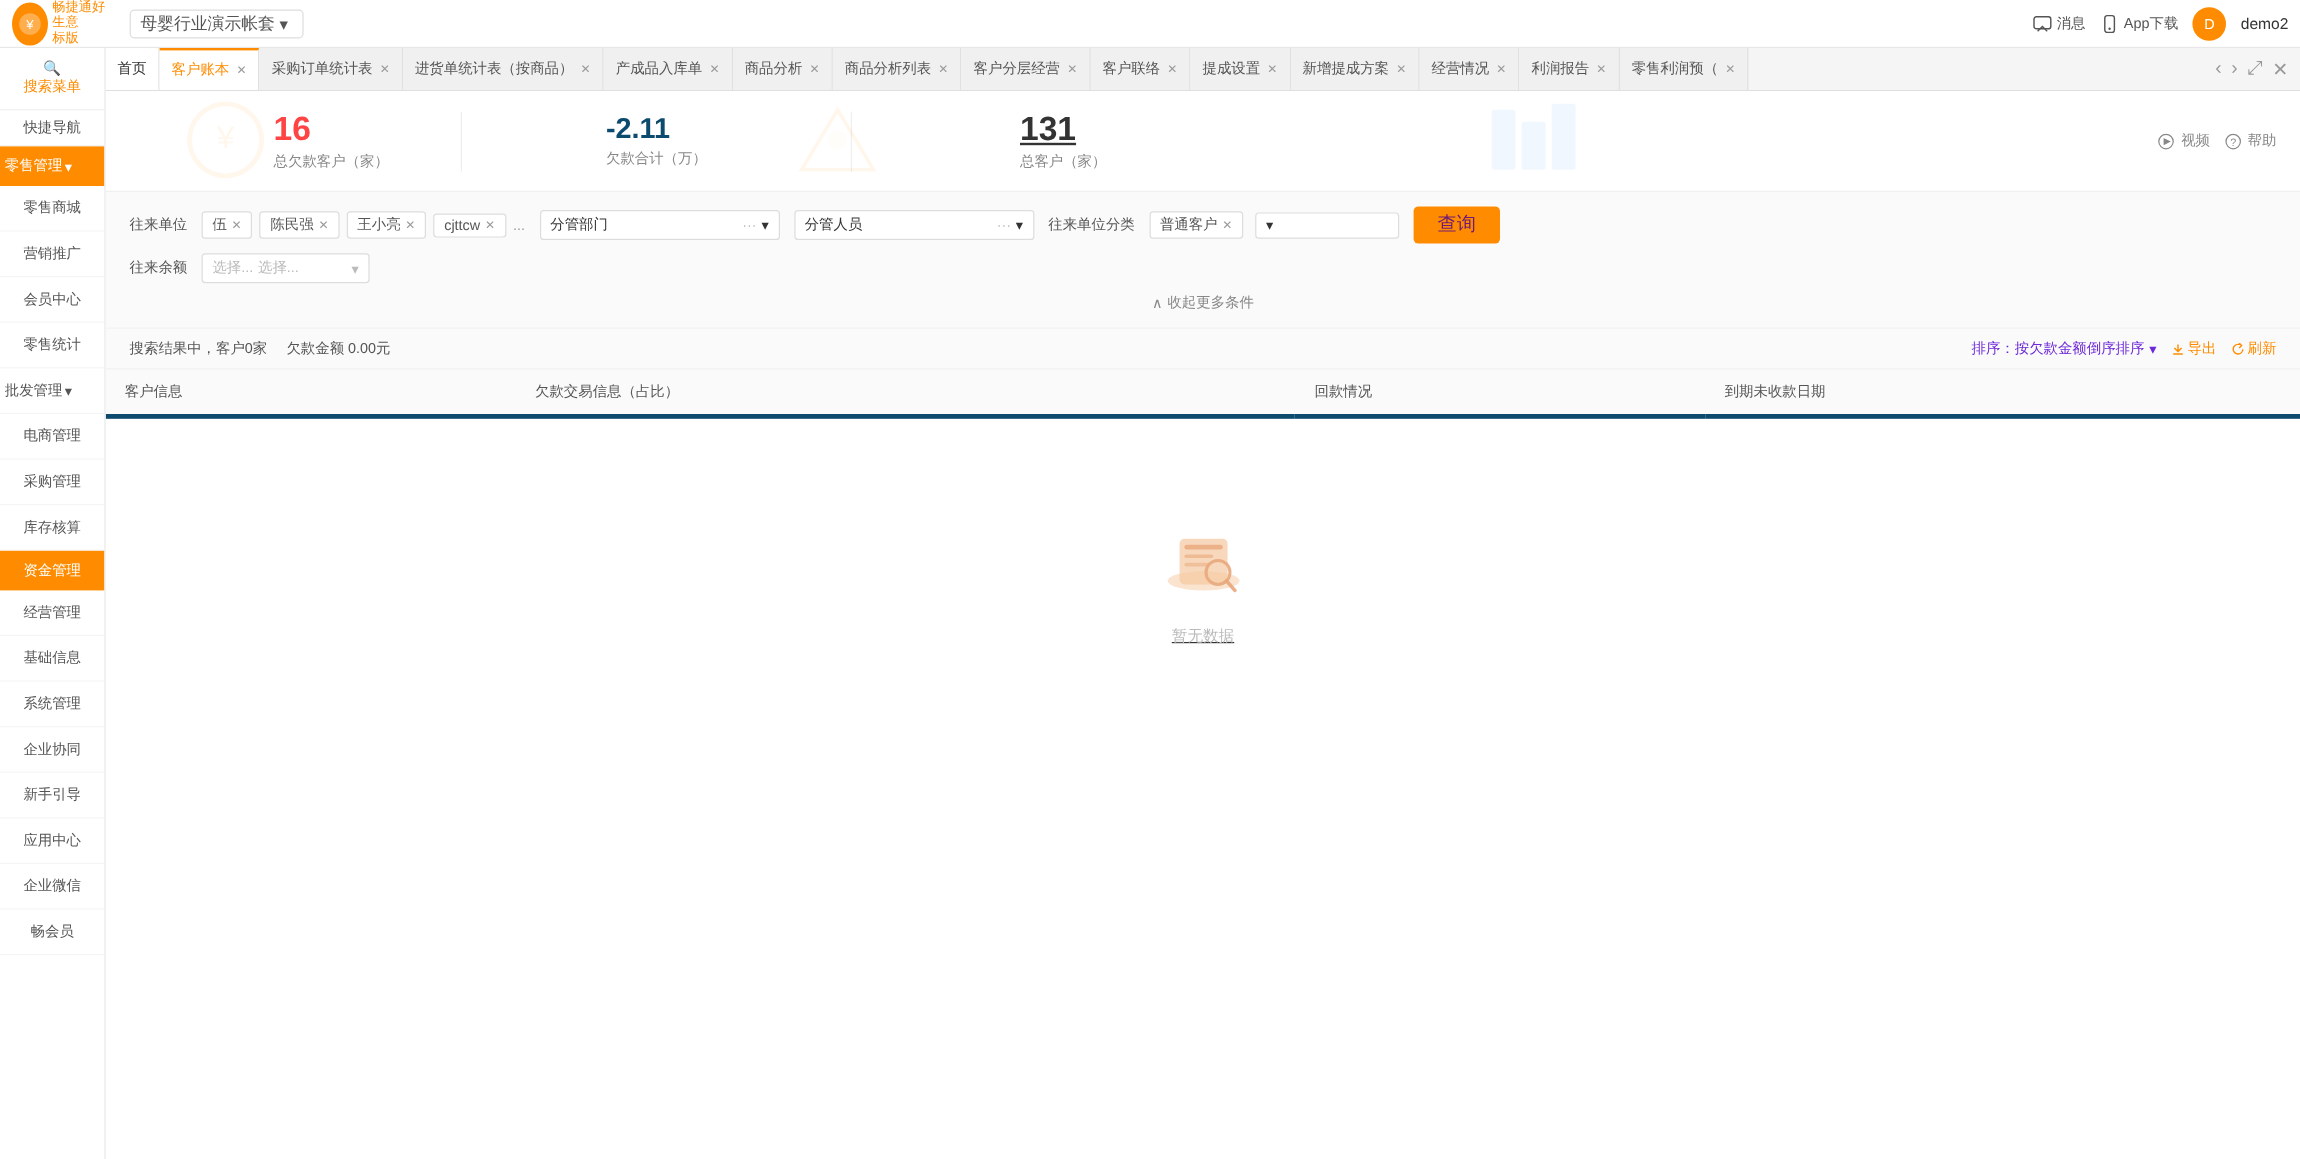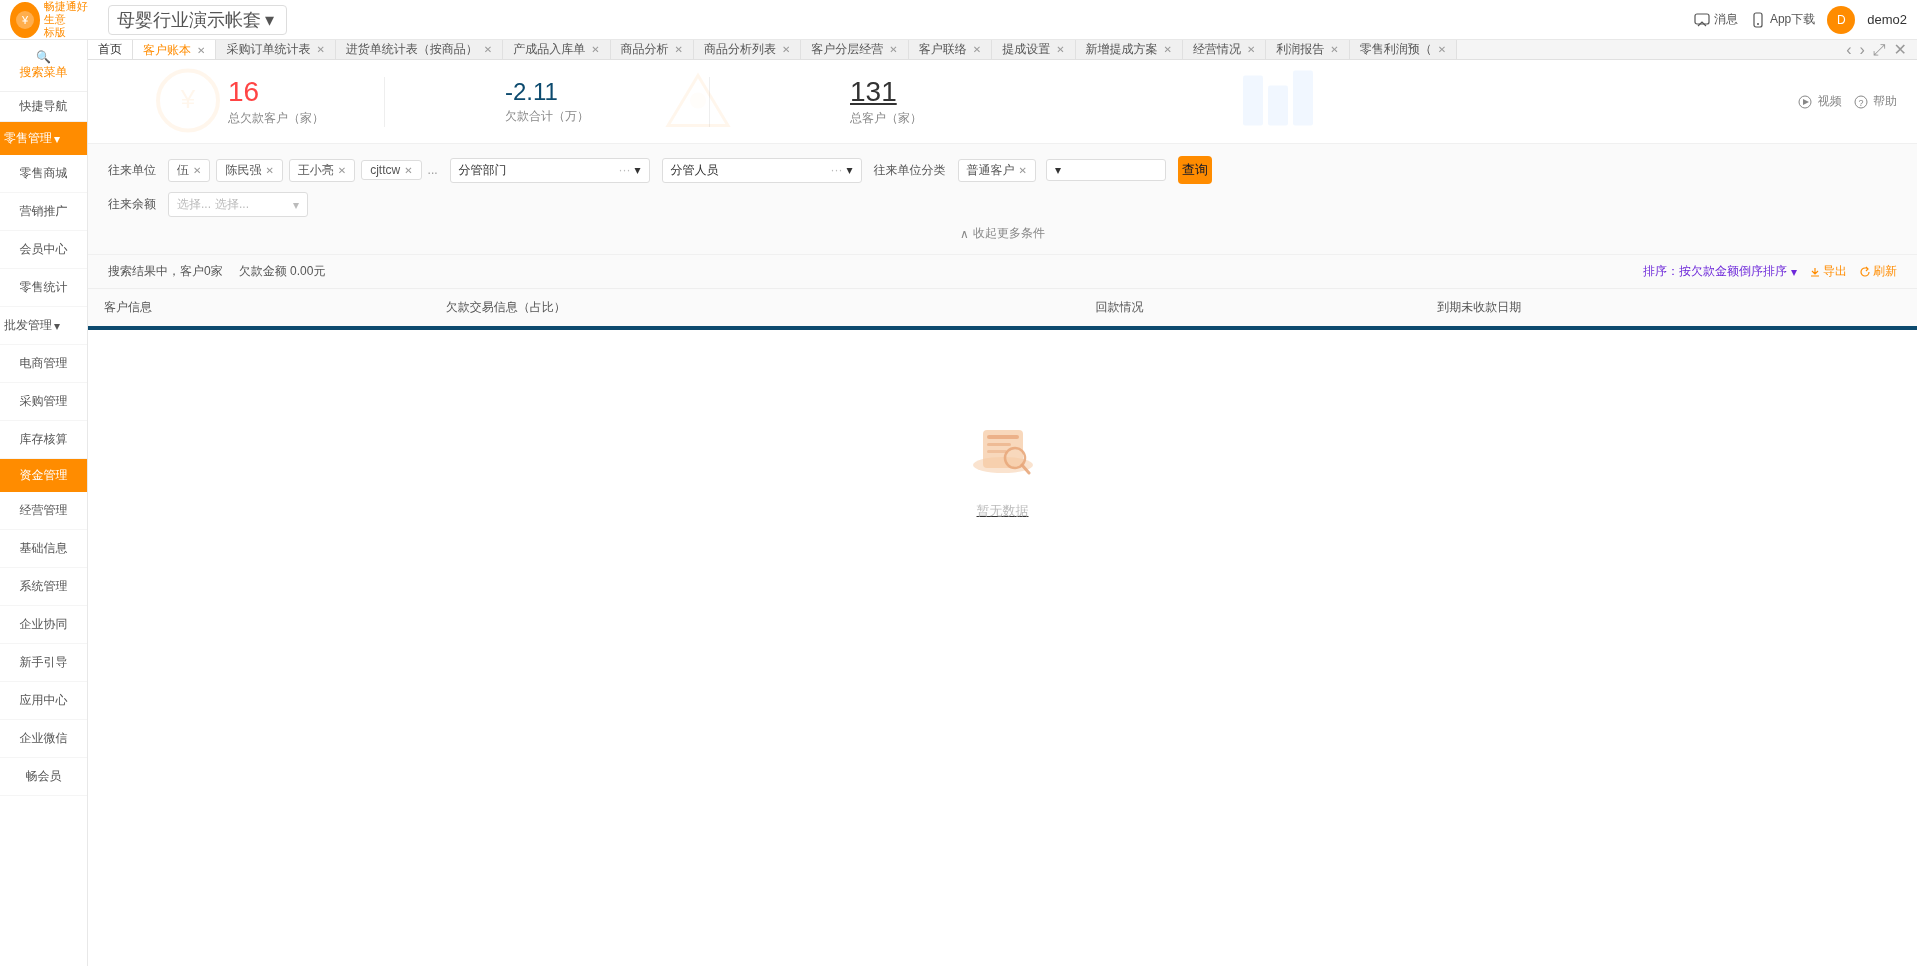--- a/index.html
+++ b/index.html
@@ -4,55 +4,55 @@
   <style>
     * { box-sizing: border-box; margin: 0; padding: 0; font-family: 'Microsoft YaHei', Arial, sans-serif; }
     body { background: #f5f5f5; font-size: 13px; color: #333; overflow: hidden; }
 
     
     .app-container { display: flex; flex-direction: column; height: 966px; width: 1917px; }
     .top-bar { display: flex; align-items: center; background: #fff; height: 40px; border-bottom: 1px solid #e8e8e8; padding: 0 10px; flex-shrink: 0; }
     .logo-area { display: flex; align-items: center; width: 88px; flex-shrink: 0; }
     .logo-icon { width: 36px; height: 36px; background: #ff8c00; border-radius: 50%; display: flex; align-items: center; justify-content: center; color: #fff; font-size: 16px; margin-right: 4px; }
     .logo-text { font-size: 11px; color: #ff8c00; line-height: 1.2; }
-    .workspace-selector { display: flex; align-items: center; border: 1px solid #ddd; border-radius: 4px; padding: 2px 8px; font-size: 18px; color: #555; margin: 0 10px; cursor: pointer; text-align: center; }
+    .workspace-selector { display: flex; align-items: center; border: 1px solid #ddd; border-radius: 4px; padding: 2px 8px; font-size: 14px; color: #555; margin: 0 10px; cursor: pointer; text-align: center; }
     .workspace-selector span { margin-right: 4px; }
     .top-right { margin-left: auto; display: flex; align-items: center; gap: 12px; }
     .top-icon-btn { display: flex; align-items: center; gap: 4px; font-size: 12px; color: #555; cursor: pointer; }
 
     
     .main-layout { display: flex; flex: 1; overflow: hidden; }
 
     
     .sidebar { width: 88px; background: #fff; border-right: 1px solid #e8e8e8; display: flex; flex-direction: column; flex-shrink: 0; overflow-y: auto; }
     .sidebar-search { padding: 10px 8px; font-size: 12px; color: #ff8c00; text-align: center; cursor: pointer; border-bottom: 1px solid #f0f0f0; }
     .sidebar-nav { padding: 6px 8px; font-size: 12px; color: #555; text-align: center; cursor: pointer; border-bottom: 1px solid #f0f0f0; }
     .sidebar-section { font-size: 12px; color: #fff; background: #ff8c00; text-align: center; padding: 8px 4px; cursor: pointer; }
     .sidebar-item { font-size: 12px; color: #555; text-align: center; padding: 10px 4px; cursor: pointer; border-bottom: 1px solid #f5f5f5; }
     .sidebar-item-with-arrow { display: flex; align-items: center; gap: 2px; }
 
     
     .content-area { flex: 1; display: flex; flex-direction: column; overflow: hidden; }
 
     
-    .tabs-bar { display: flex; align-items: center; background: #f5f5f5; border-bottom: 1px solid #e0e0e0; height: 20px; overflow: hidden; flex-shrink: 0; }
+    .tabs-bar { display: flex; align-items: center; background: #f5f5f5; border-bottom: 1px solid #e0e0e0; height: 36px; overflow: hidden; flex-shrink: 0; }
     .tab { display: flex; align-items: center; padding: 0 10px; height: 36px; font-size: 12px; color: #555; cursor: pointer; border-right: 1px solid #e0e0e0; white-space: nowrap; background: #f0f0f0; }
     .tab.home { background: #fff; color: #333; }
     .tab.active { background: #fff; color: #ff8c00; border-top: 2px solid #ff8c00; }
     .tab .tab-close { margin-left: 6px; color: #999; font-size: 10px; }
     .tab-actions { display: flex; align-items: center; margin-left: auto; padding: 0 8px; gap: 4px; }
     .tab-action-btn { font-size: 16px; color: #999; cursor: pointer; padding: 2px; }
 
     
     .page-content { flex: 1; overflow-y: auto; background: #fff; }
 
     
     .stats-bar { display: flex; align-items: center; padding: 16px 20px; background: #fff; border-bottom: 1px solid #f0f0f0; position: relative; }
     .stat-item { display: flex; flex-direction: column; align-items: flex-start; margin-right: 60px; }
-    .stat-value { font-size: 28px; font-weight: normal; color: #ff4444; }
+    .stat-value { font-size: 28px; font-weight: bold; color: #ff4444; }
     .stat-value.black { color: #333; text-decoration: underline; }
     .stat-label { font-size: 12px; color: #888; margin-top: 2px; }
     .stat-divider { width: 1px; height: 50px; background: #eee; margin-right: 60px; }
     .stats-help { margin-left: auto; display: flex; gap: 12px; font-size: 12px; color: #888; }
     .stats-help span { cursor: pointer; }
 
     
     .filters-area { padding: 12px 20px; background: #fafafa; border-bottom: 1px solid #f0f0f0; }
     .filter-row { display: flex; align-items: center; gap: 12px; margin-bottom: 8px; flex-wrap: wrap; }
     .filter-label { font-size: 12px; color: #555; white-space: nowrap; }
@@ -75,21 +75,21 @@
     .data-table { width: 100%; border-collapse: collapse; }
     .data-table th { background: #fafafa; border-bottom: 4px solid #0c4a6e; padding: 10px 16px; font-size: 12px; color: #555; font-weight: normal; text-align: left; }
     .data-table td { padding: 10px 16px; border-bottom: 1px solid #fafafa; font-size: 12px; }
 
     
     .empty-state { display: flex; flex-direction: column; align-items: center; justify-content: center; padding: 80px 20px; }
     .empty-icon { width: 100px; height: 80px; margin-bottom: 12px; }
     .empty-text { font-size: 13px; color: #bbb; }
 
     
-    .query-btn { background: #ff8c00; color: #0f172a; border: none; border-radius: 4px; padding: 5px 4px; font-size: 13px; cursor: pointer; }
+    .query-btn { background: #ff8c00; color: #701a75; border: none; border-radius: 4px; padding: 5px 20px; font-size: 16px; cursor: pointer; }
 
     
     .avatar { width: 28px; height: 28px; border-radius: 50%; background: #ff8c00; display: flex; align-items: center; justify-content: center; color: #fff; font-size: 12px; overflow: hidden; }
 
     
     ::-webkit-scrollbar { width: 4px; height: 4px; }
     ::-webkit-scrollbar-track { background: #f5f5f5; }
     ::-webkit-scrollbar-thumb { background: #ddd; border-radius: 2px; }
   </style>
 </head>

